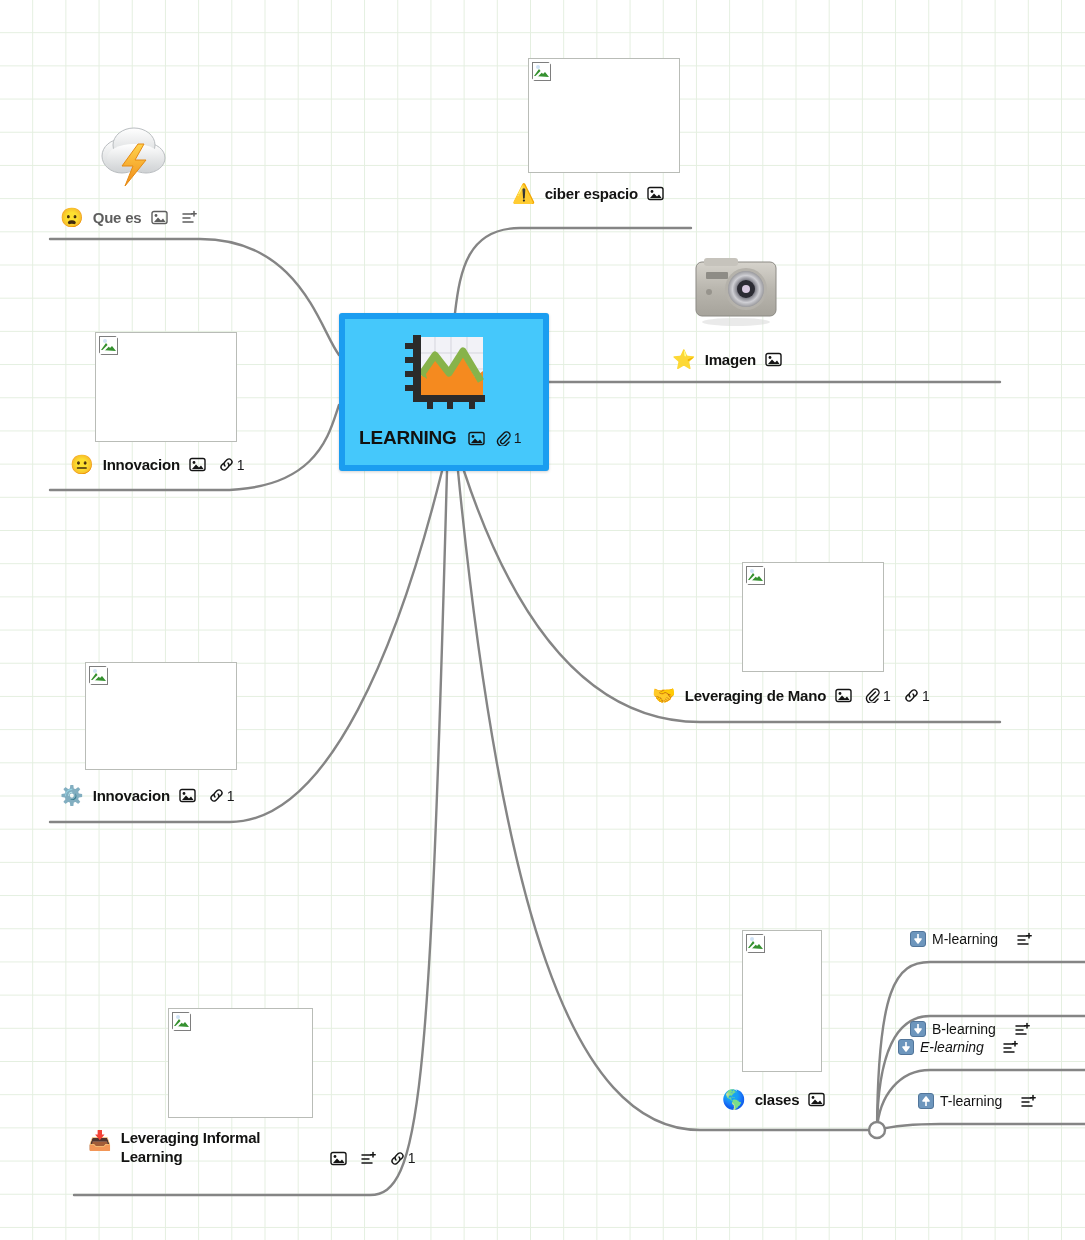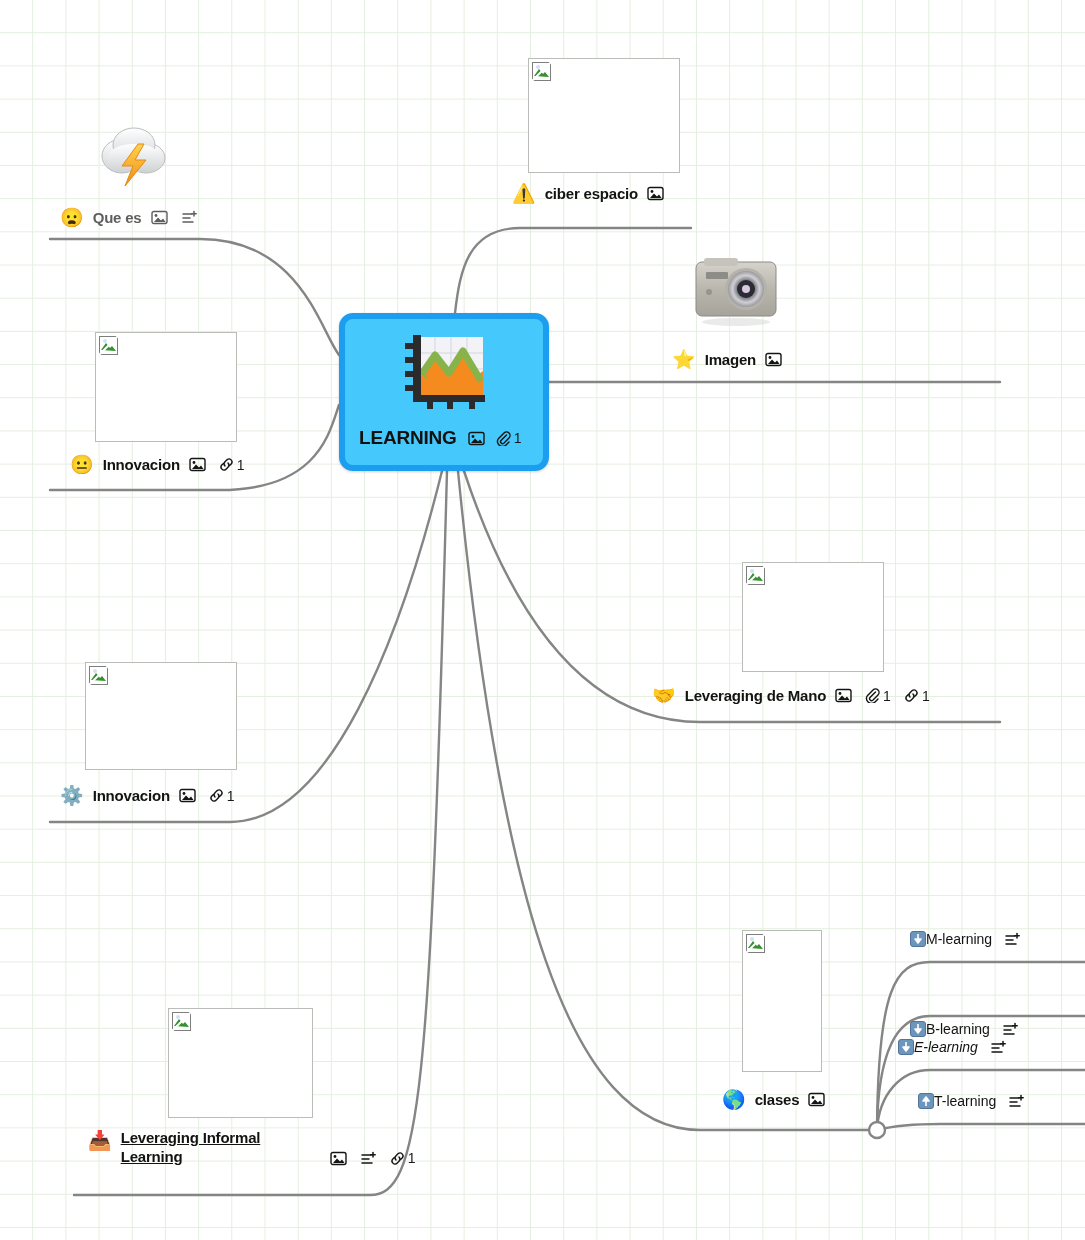--- a/index.html
+++ b/index.html
@@ -34,21 +34,21 @@
   
   .root-node {
     position: absolute;
     left: 339px;
     top: 313px;
     width: 210px;
     height: 158px;
     box-sizing: border-box;
     background: #45c8fb;
     border: 6px solid #1b9df0;
-    border-radius: 14px;
+    border-radius: 3px;
     box-shadow: 0 1px 3px rgba(0,0,0,0.18);
   }
   .root-img {
     position: absolute;
     left: 58px;
     top: 12px;
     width: 88px;
     height: 88px;
   }
   .root-label-row {
@@ -85,21 +85,20 @@
     letter-spacing: -0.2px;
   }
   .topic.dim .title { color: #5e5e5e; }
   .topic.wrapped {
     align-items: flex-start;
   }
   .topic.wrapped .title {
     white-space: normal;
     width: 200px;
     line-height: 1.28;
-    text-decoration: underline;
   }
   .topic.wrapped .meta { margin-top: 22px; }
 
   .meta {
     display: flex;
     align-items: center;
     gap: 13px;
   }
   .meta-item {
     display: flex;
@@ -109,20 +108,21 @@
     font-size: 14px;
   }
   .topic.dim .meta-item { color: #6b6b6b; }
   .count { font-size: 14px; }
 
   
   .leaf {
     position: absolute;
     display: flex;
     align-items: center;
+    gap: 6px;
     white-space: nowrap;
   }
   .leaf .badge {
     width: 16px;
     height: 16px;
     flex: 0 0 16px;
   }
   .leaf .title {
     font-size: 14px;
     color: #121212;

